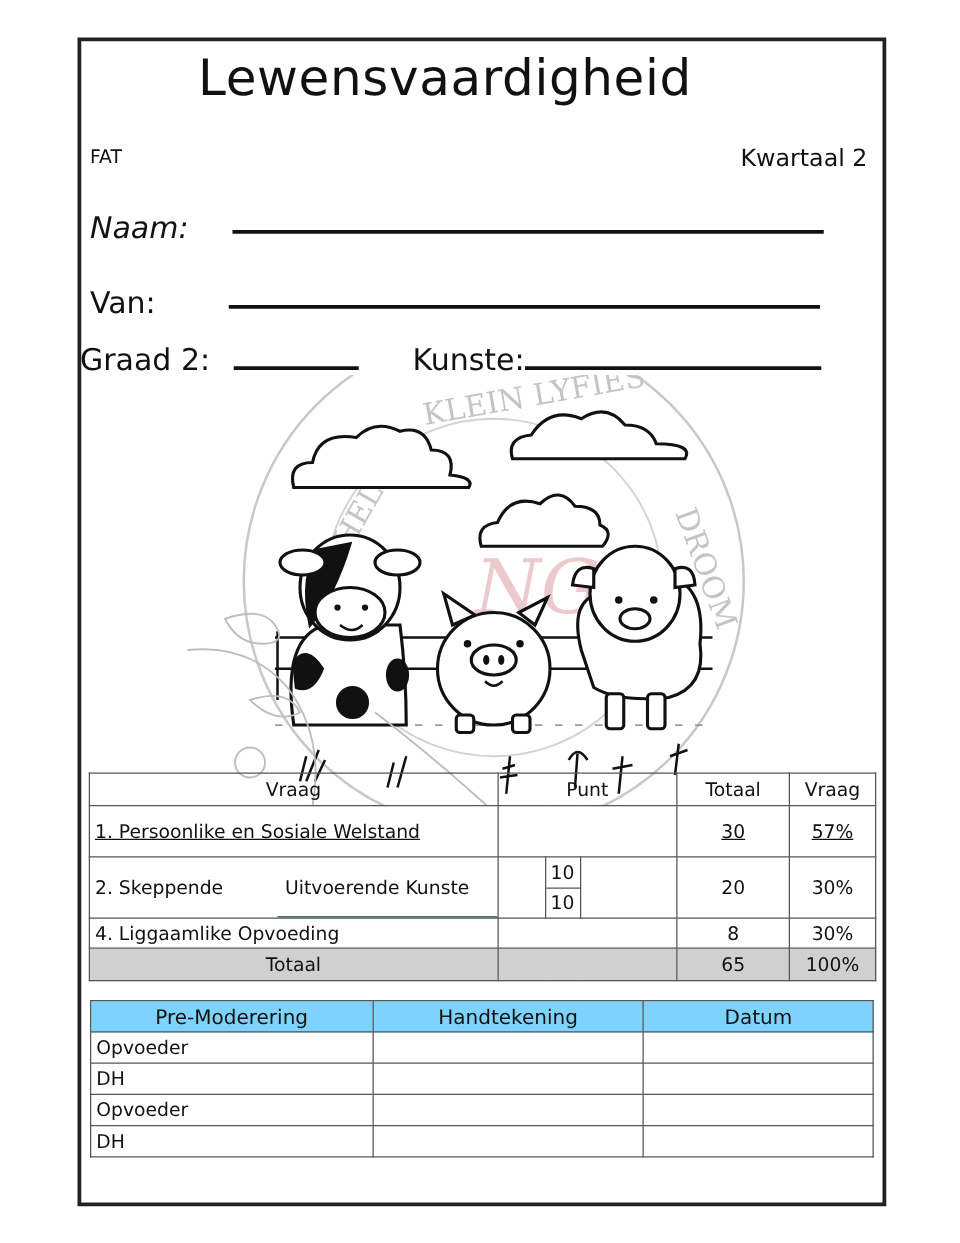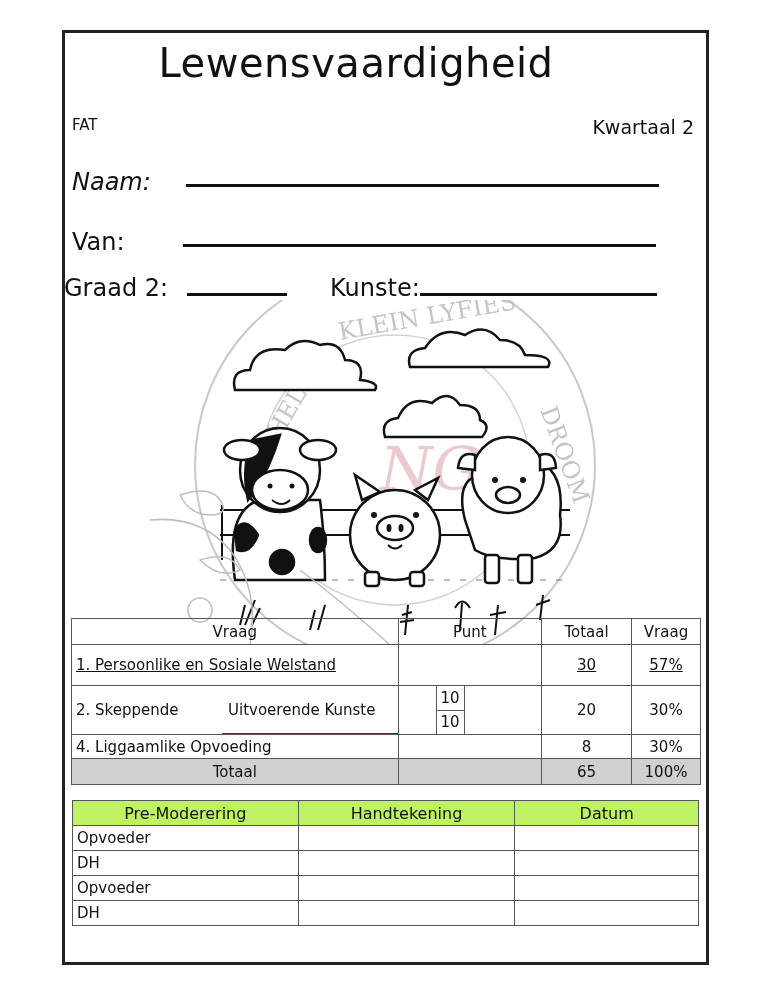--- a/index.html
+++ b/index.html
@@ -13,21 +13,21 @@
 
     .illus { position:absolute; left:140px; top:300px; width:480px; height:345px; }
 
     table { border-collapse:collapse; position:absolute; font-size:15px; }
     td, th { border:1px solid #555; padding:0 6px; height:24px; font-weight:400; box-sizing:border-box; }
     .t1 { left:71px; top:618px; width:630px; }
     .t1 .c { text-align:center; }
     .shade { background:#d0d0d0; }
     .t2 { left:72px; top:800px; width:627px; }
     .t2 td { height:25px; }
-    .t2 .head td { background:#bef264; text-align:center; font-size:16px; }
+    .t2 .head td { background:#7dd3fc; text-align:center; font-size:16px; }
     .sub-table { border-collapse:collapse; width:100%; position:static; }
     .nob { border:none; }
   </style>
 </head>
 <body>
 
 <div class="page-border"></div>
 
 <div class="title">Lewensvaardigheid</div>
 <div class="fat">FAT</div>

